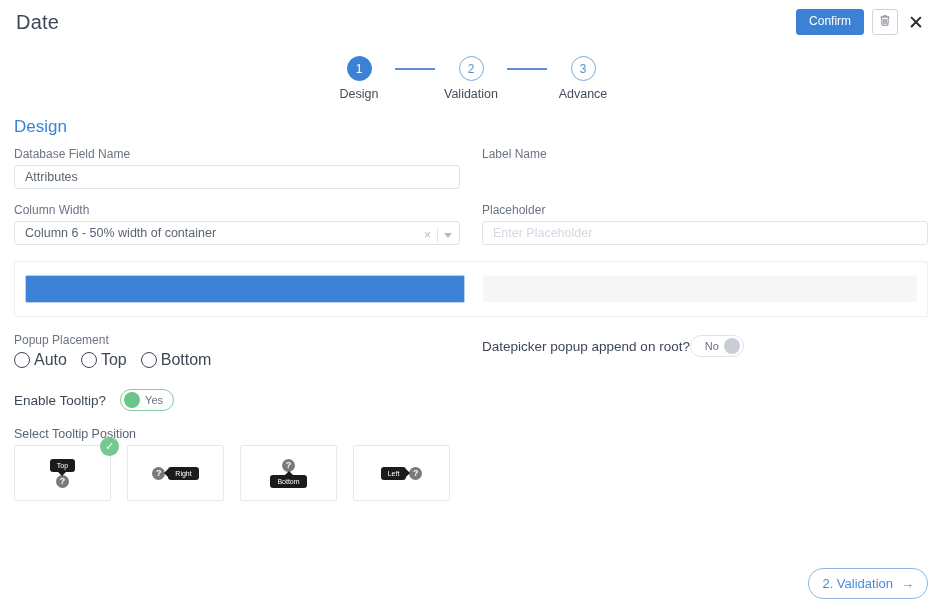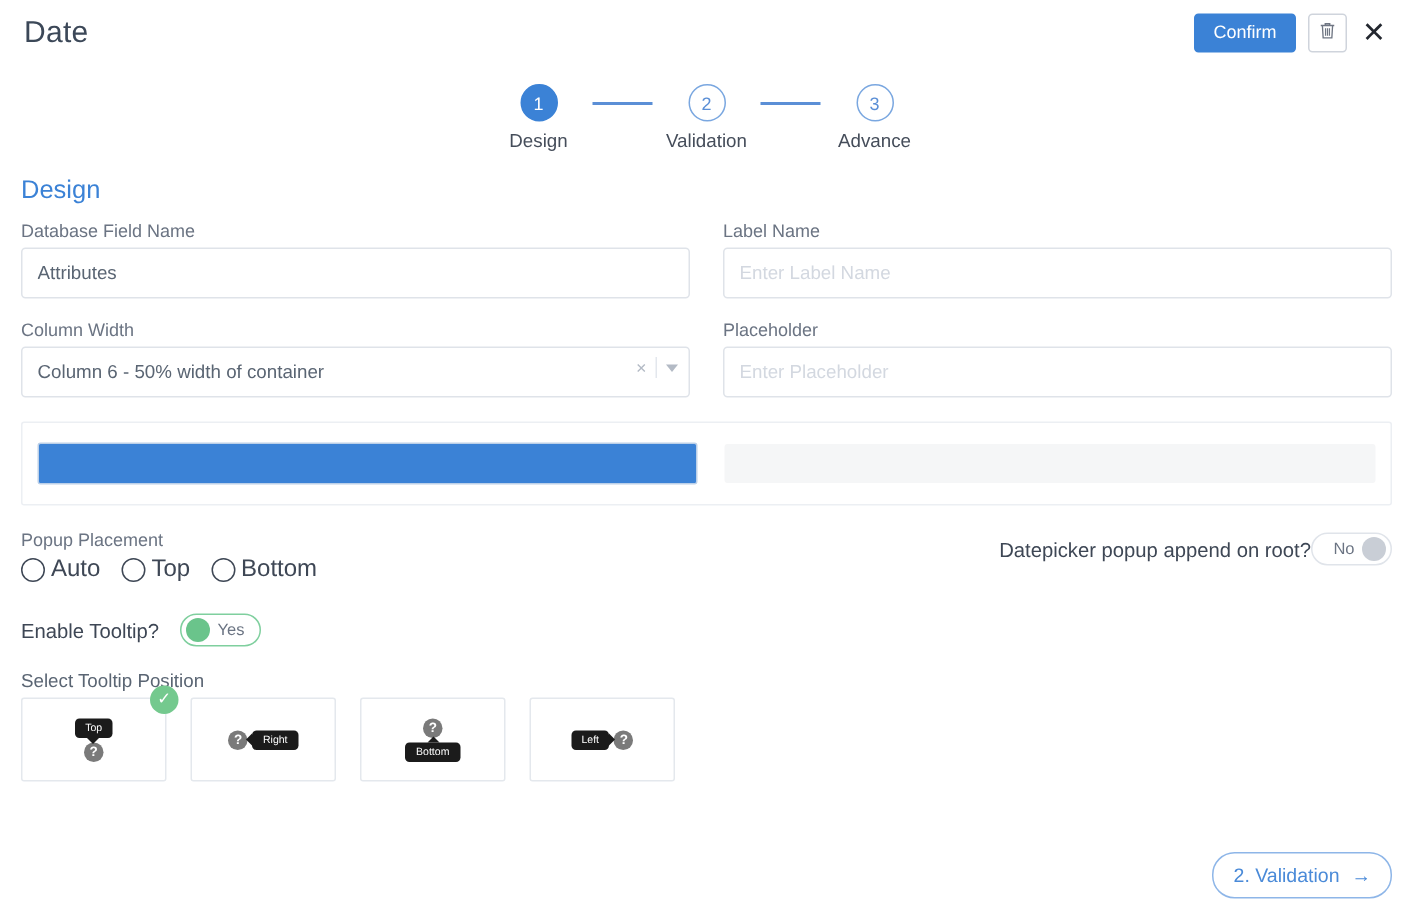--- a/index.html
+++ b/index.html
@@ -126,21 +126,21 @@
 
   .field-label {
     font-size: 12px;
     color: #6b7483;
     margin-bottom: 4px;
   }
   .field-gap { margin-top: 14px; }
 
   .input {
     width: 100%;
-    height: 34px;
+    height: 24px;
     border: 1px solid #dfe3e9;
     border-radius: 3px;
     background: #ffffff;
     font-size: 12.5px;
     color: #5a6573;
     padding: 0 10px;
     font-family: inherit;
     outline: none;
   }
   .input::placeholder { color: #d3d8e0; }
@@ -216,21 +216,21 @@
     height: 16px;
     border-radius: 50%;
     border: 1.6px solid #3e4755;
     background: #ffffff;
   }
 
   
   .toggle-row {
     display: flex;
     align-items: center;
-    justify-content: flex-end;
+    justify-content: flex-start;
     margin-top: 18px;
   }
   .toggle-text { font-size: 13.5px; color: #3e4755; }
   .toggle {
     display: inline-flex;
     align-items: center;
     border-radius: 999px;
     border: 1px solid #e0e4ea;
     background: #ffffff;
     height: 22px;
@@ -456,21 +456,20 @@
 
   <div class="section-title">Design</div>
 
   <div class="row">
     <div class="col">
       <div class="field-label">Database Field Name</div>
       <input class="input filled" type="text" value="Attributes" style="">
     </div>
     <div class="col">
       <div class="field-label">Label Name</div>
-      <input class="input" type="text" placeholder="Enter Label Name" style="">
     </div>
   </div>
 
   <div class="row field-gap">
     <div class="col">
       <div class="field-label">Column Width</div>
       <div class="select-wrap">
         <input class="input filled" type="text" value="Column 6 - 50% width of container" style="">
         <div class="select-icons">
           <span>×</span>

